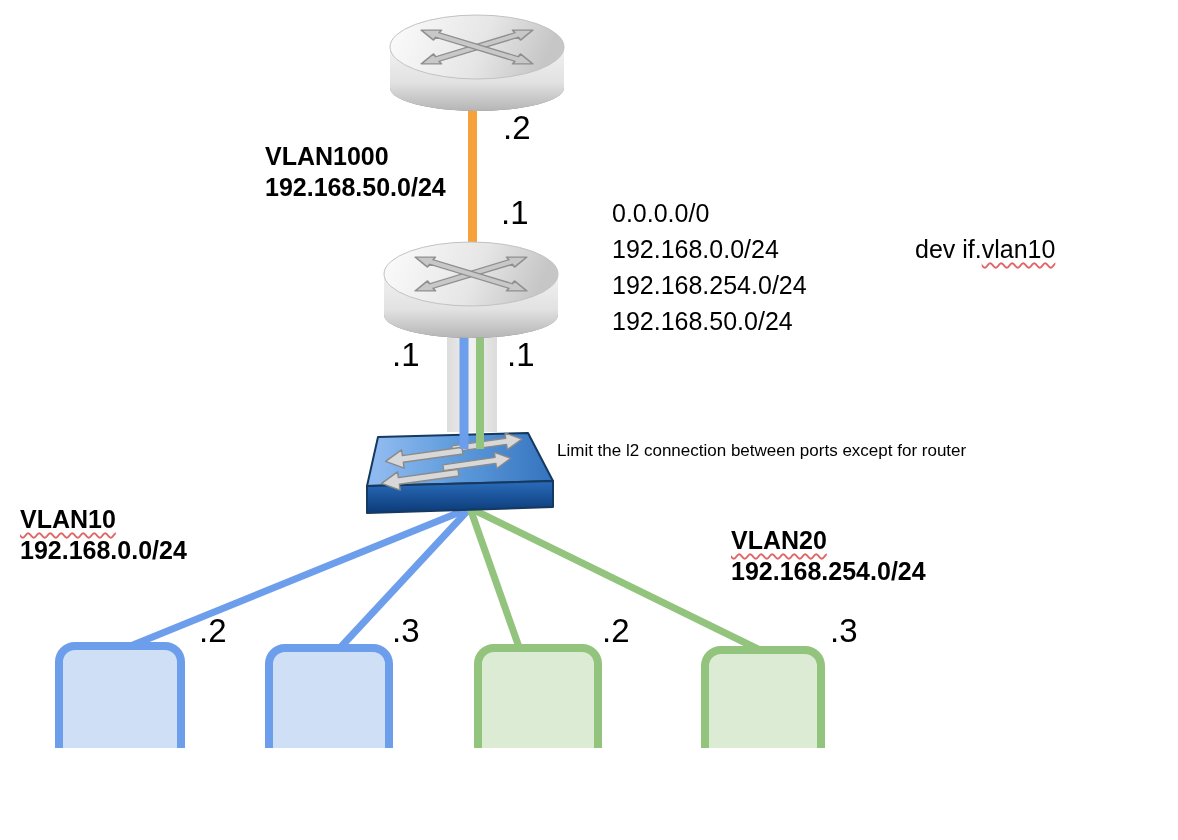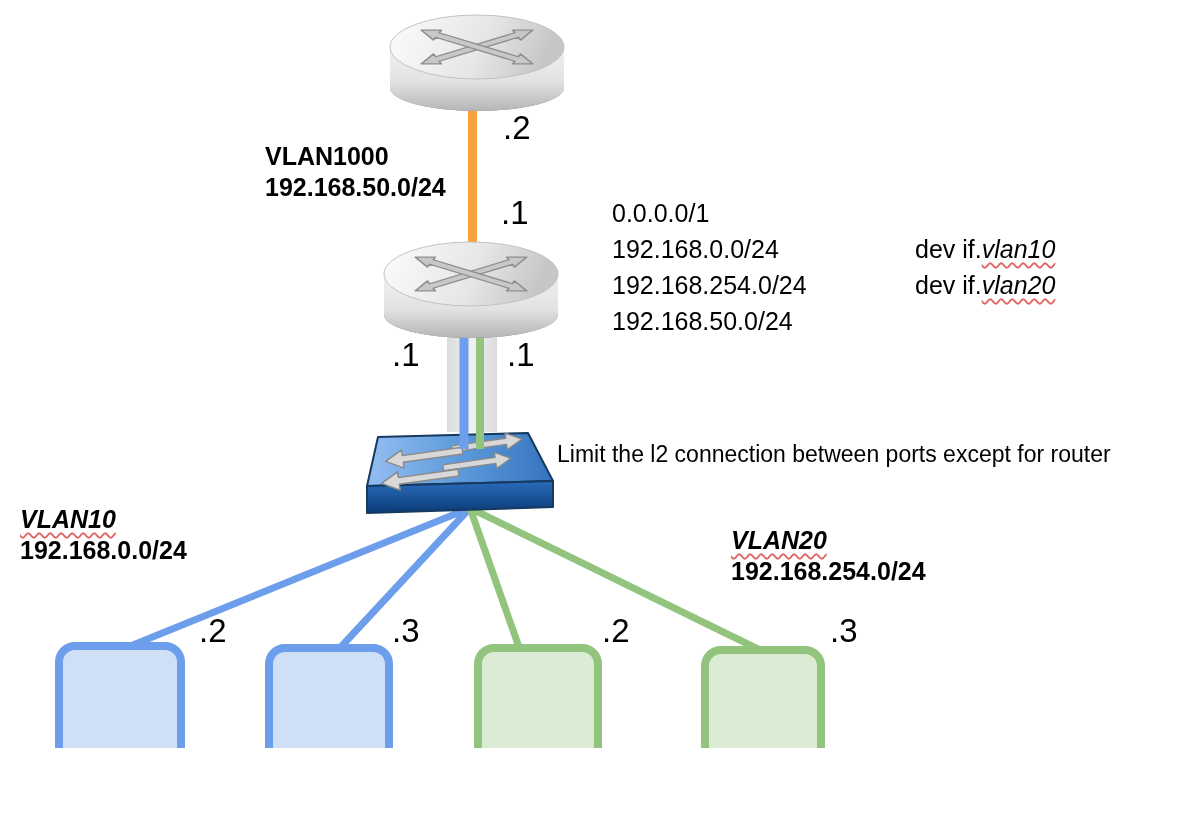--- a/index.html
+++ b/index.html
@@ -4,33 +4,32 @@
 <style>
   html,body { margin:0; padding:0; background:#ffffff; }
   .canvas {
     position:relative; width:1178px; height:748px; background:#ffffff;
     font-family:"Liberation Sans", sans-serif; color:#000; overflow:hidden;
   }
   svg.layer { position:absolute; left:0; top:0; }
 
   .vlanblock { position:absolute; font-weight:bold; font-size:25px; line-height:31px; white-space:nowrap; }
   .iflabel   { position:absolute; font-size:33px; line-height:36px; white-space:nowrap; }
-  .annotation{ position:absolute; font-size:23px; white-space:nowrap;text-align:right; }
+  .annotation{ position:absolute; font-size:17px; white-space:nowrap;text-align:right; }
 
   .rtable { position:absolute; left:612px; top:195px; font-size:25px; line-height:36px; }
   .rrow   { display:flex; white-space:nowrap; }
   .rdest  { width:303px; }
 
   .squiggle {
     text-decoration-line: underline;
     text-decoration-style: wavy;
     text-decoration-color:#E06666;
     text-decoration-thickness:1.5px;
     text-underline-offset:4px;
-    font-style:italic;
   }
 
   .host { position:absolute; box-sizing:border-box; border-radius:20px; }
   .host-blue  { border:8px solid #6D9EEB; background:#CFE0F6; }
   .host-green { border:8px solid #93C47D; background:#DCEBD4; }
 </style>
 </head>
 <body>
 
 <div class="canvas">
@@ -134,29 +133,28 @@
   <div class="iflabel" style="left:501px; top:195px;">.1</div>
   <div class="iflabel" style="left:392px; top:337px;">.1</div>
   <div class="iflabel" style="left:507px; top:337px;">.1</div>
   <div class="iflabel" style="left:199px; top:613px;">.2</div>
   <div class="iflabel" style="left:392px; top:613px;">.3</div>
   <div class="iflabel" style="left:602px; top:613px;">.2</div>
   <div class="iflabel" style="left:830px; top:613px;">.3</div>
 
   <div class="rtable">
     <div class="rrow">
-      <span class="rdest">0.0.0.0/1</span>
+      <span class="rdest">0.0.0.0/0</span>
     </div>
     <div class="rrow">
       <span class="rdest">192.168.0.0/24</span>
       <span><span>dev if.</span><span class="squiggle">vlan10</span></span>
     </div>
     <div class="rrow">
       <span class="rdest">192.168.254.0/24</span>
-      <span><span>dev if.</span><span class="squiggle">vlan20</span></span>
     </div>
     <div class="rrow">
       <span class="rdest">192.168.50.0/24</span>
     </div>
   </div>
 
   <div class="annotation" style="left:557px; top:441px;">Limit the l2 connection between ports except for router</div>
 
 </div>
 

